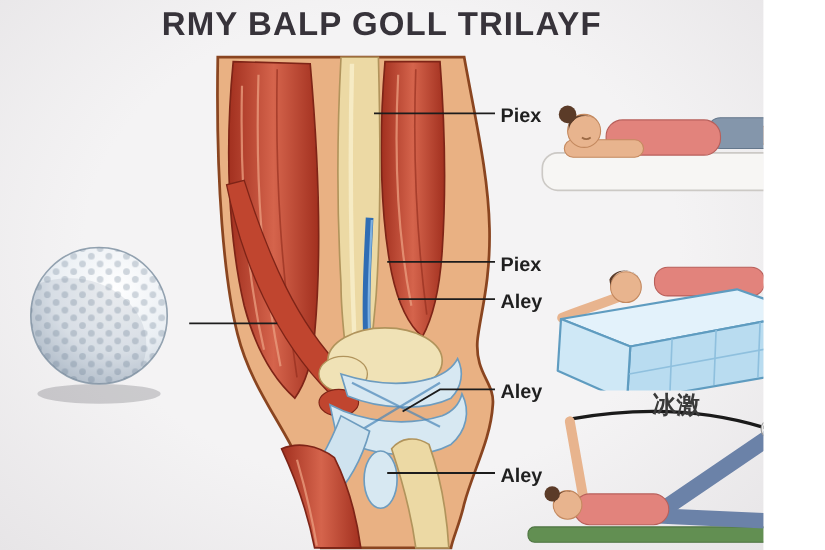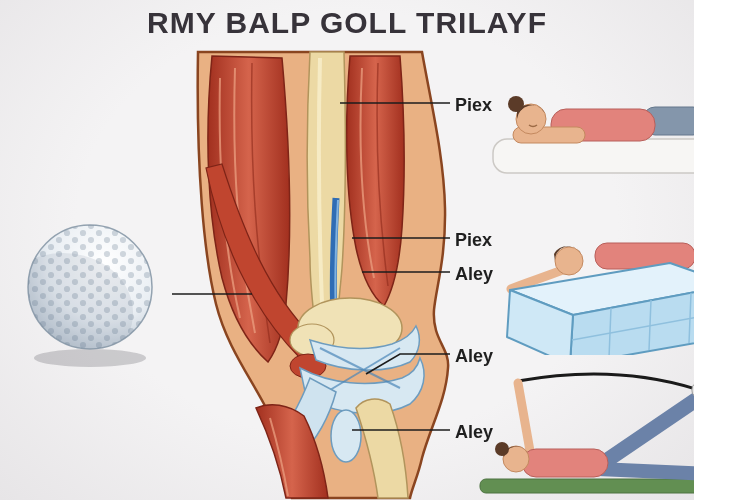--- a/index.html
+++ b/index.html
@@ -126,20 +126,21 @@
     <path d="M80,44 C60,52 40,58 26,64" stroke="#e8b48e" stroke-width="9" fill="none" stroke-linecap="round"></path>
     <circle cx="84" cy="36" r="14" fill="#e8b48e" stroke="#c4895f" stroke-width="1"></circle>
     <path d="M70,36 A14 14 0 0 1 96,28 C90,18 74,19 69,29 Z" fill="#5b3b28"></path>
 
     <path d="M25,65 L185,38 L248,60 L88,90 Z" fill="#e3f2fb" stroke="#5f9cc0" stroke-width="2" stroke-linejoin="round"></path>
     <path d="M88,90 L248,60 L245,112 L85,140 Z" fill="#b9dcf0" stroke="#5f9cc0" stroke-width="2" stroke-linejoin="round"></path>
     <path d="M25,65 L88,90 L85,140 L22,112 Z" fill="#cfe8f6" stroke="#5f9cc0" stroke-width="2" stroke-linejoin="round"></path>
     <path d="M126,83 L124,133 M166,75 L164,125 M206,68 L204,118" stroke="#8fc0de" stroke-width="1.5"></path>
     <path d="M87,115 L246,86" stroke="#8fc0de" stroke-width="1.5"></path>
   </svg>
+  <div class="cjk labels" style="left:490px;top:353px;">冰激</div>
 
   <svg style="left:478px;top:365px;" width="272" height="135" viewBox="0 0 272 135">
     <rect x="2" y="114" width="262" height="14" rx="6" fill="#628f52" stroke="#4c7340" stroke-width="1"></rect>
 
     <path d="M40,16 Q140,-2 224,26" stroke="#1a1a1a" stroke-width="3" fill="none"></path>
 
     <path d="M52,86 L40,18" stroke="#e8b48e" stroke-width="9" stroke-linecap="round"></path>
 
     <path d="M122,100 L222,32" stroke="#6b82a8" stroke-width="15" stroke-linecap="round"></path>
     <rect x="214" y="18" width="22" height="14" rx="6" fill="#e8e8e8" stroke="#9a9a9a" stroke-width="1"></rect>

